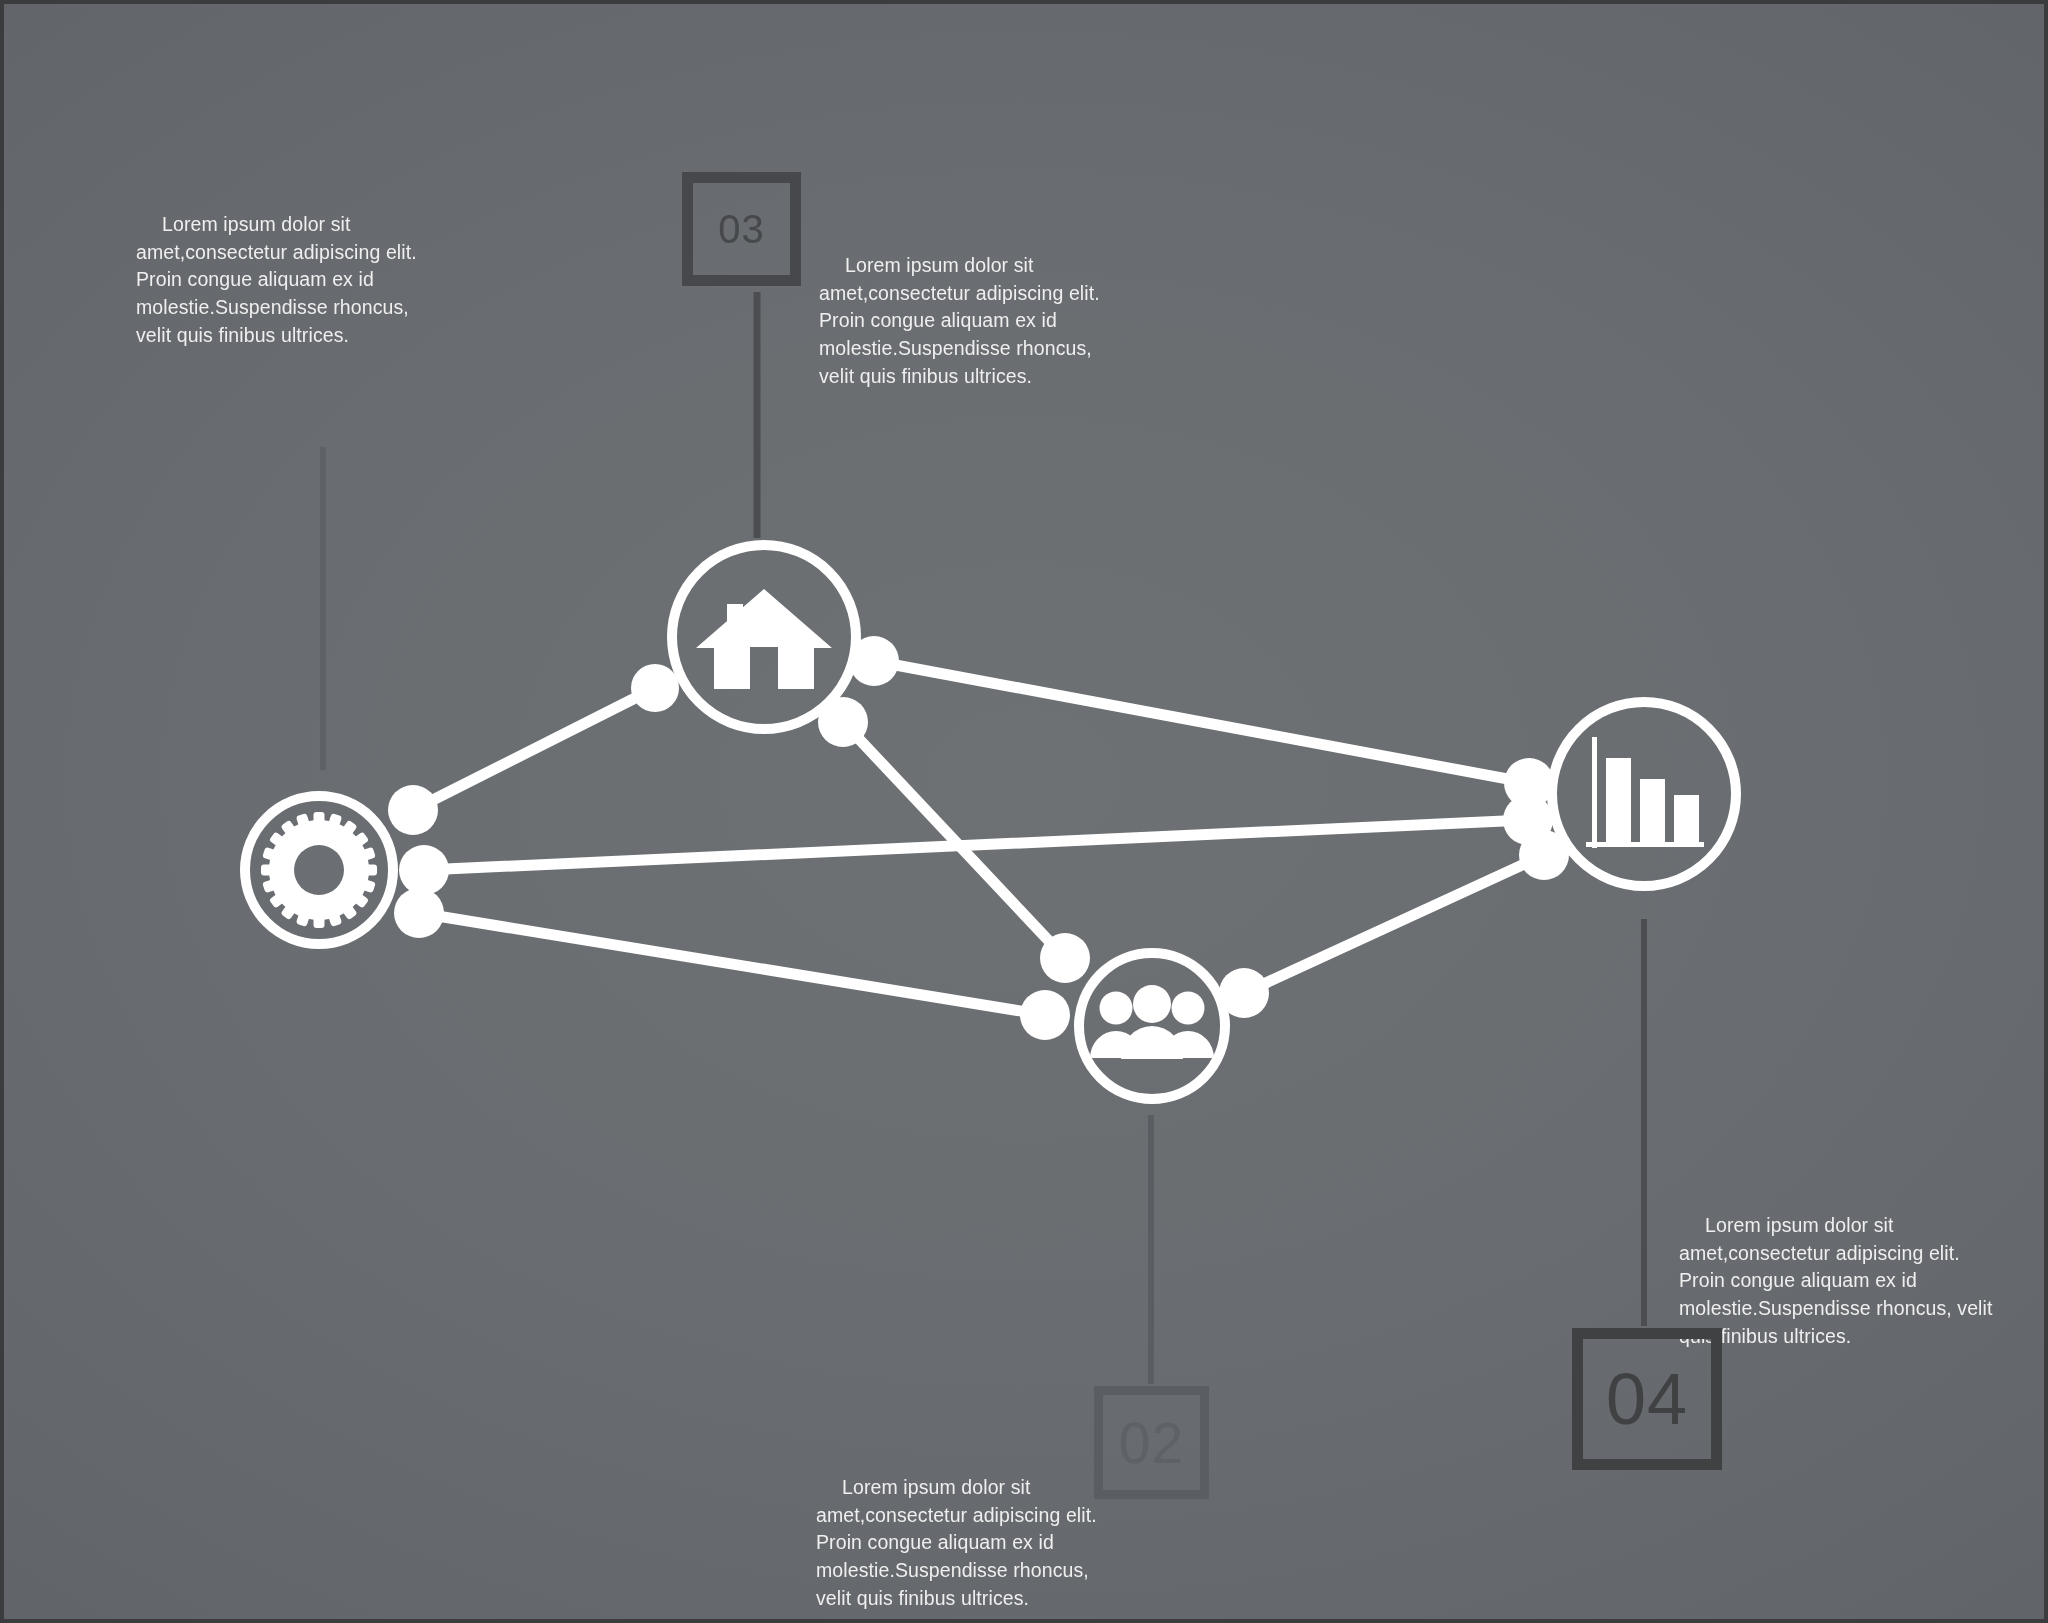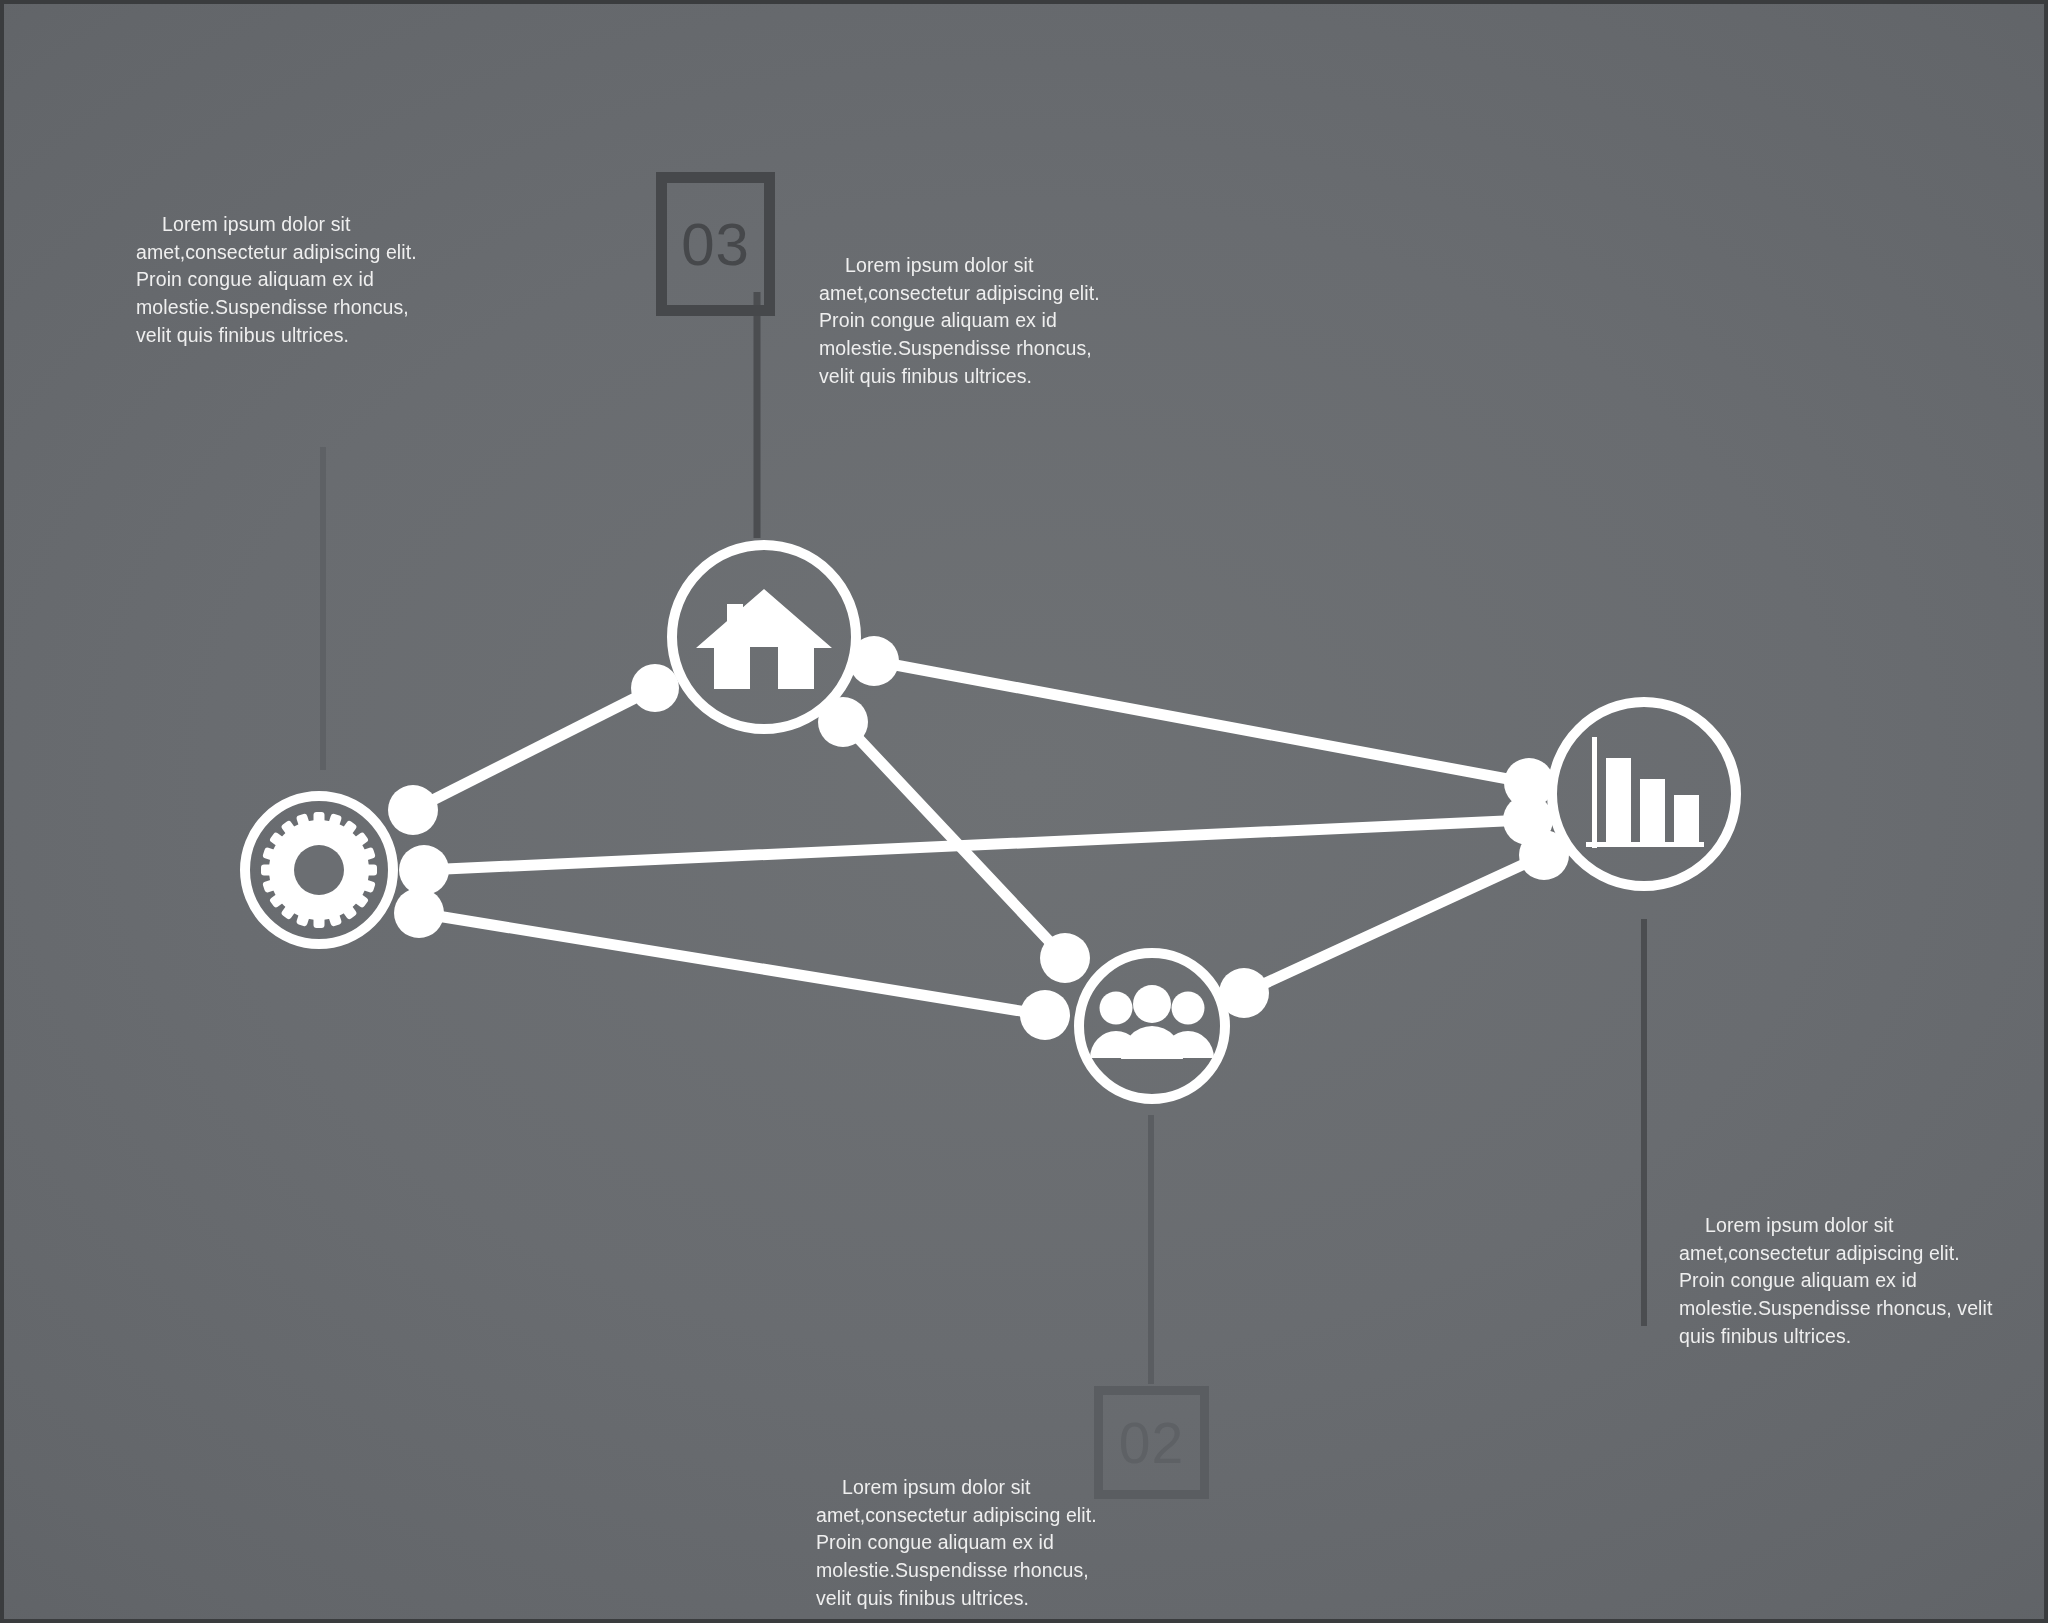--- a/index.html
+++ b/index.html
@@ -144,22 +144,25 @@
 
   <div class="desc" style="left:132px; top:207px; width:310px;">Lorem ipsum dolor sit amet,consectetur adipiscing elit. Proin congue aliquam ex id molestie.Suspendisse rhoncus, velit quis finibus ultrices.</div>
 
   <div class="desc" style="left:815px; top:248px; width:310px;">Lorem ipsum dolor sit amet,consectetur adipiscing elit. Proin congue aliquam ex id molestie.Suspendisse rhoncus, velit quis finibus ultrices.</div>
 
   <div class="desc" style="left:812px; top:1470px; width:310px;">Lorem ipsum dolor sit amet,consectetur adipiscing elit. Proin congue aliquam ex id molestie.Suspendisse rhoncus, velit quis finibus ultrices.</div>
 
   <div class="desc" style="left:1675px; top:1208px; width:325px;">Lorem ipsum dolor sit amet,consectetur adipiscing elit. Proin congue aliquam ex id molestie.Suspendisse rhoncus, velit quis finibus ultrices.</div>
 
 
-  <div class="numbox" style="left:652px; top:168px; width:119px; height:144px; border:11px solid #46484b; color:#46484b; font-size:60px;">
+  <div class="numbox" style="left:678px; top:168px; width:119px; height:114px; border:11px solid #46484b; color:#46484b; font-size:40px;">
     <span>03</span>
   </div>
 
   <div class="numbox" style="left:1090px; top:1382px; width:115px; height:113px; border:9px solid #5a5d61; color:#5e6165; font-size:57px;">
     <span>02</span>
   </div>
 
+  <div class="numbox" style="left:1568px; top:1324px; width:150px; height:142px; border:11px solid #3f4143; color:#3f4143; font-size:72px;">
+    <span>04</span>
+  </div>
 
 </div>
 
 </body></html>

